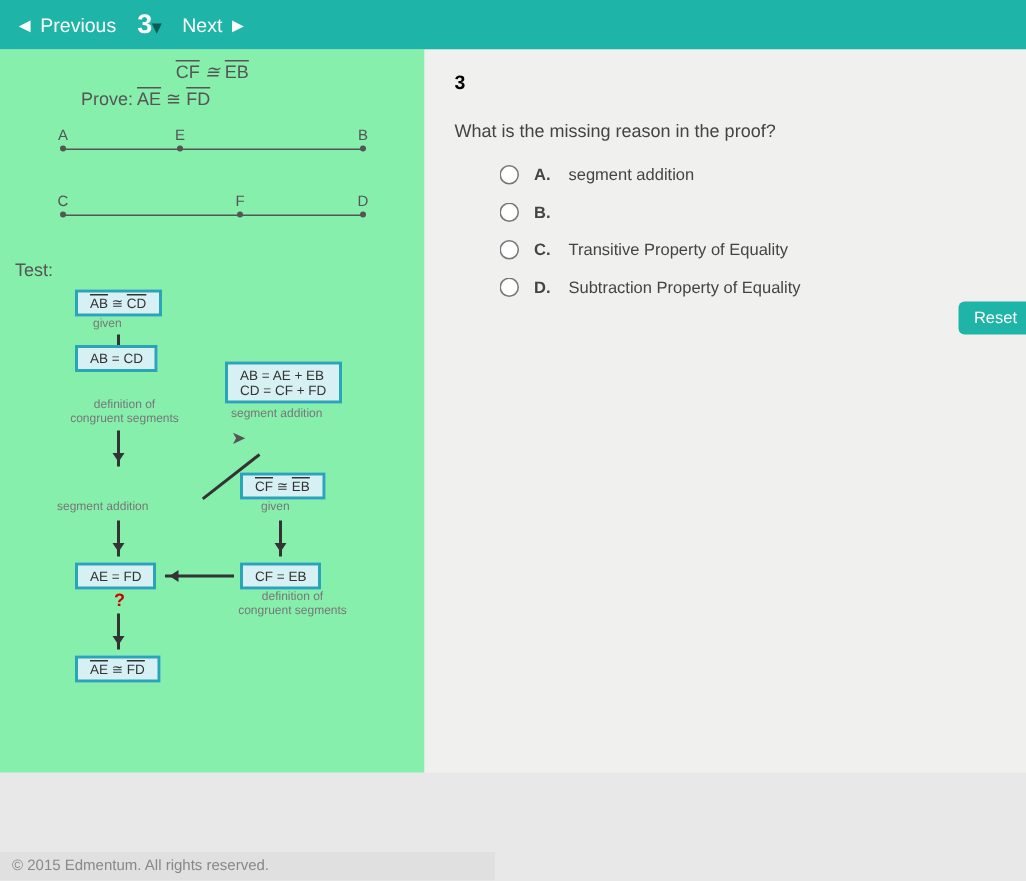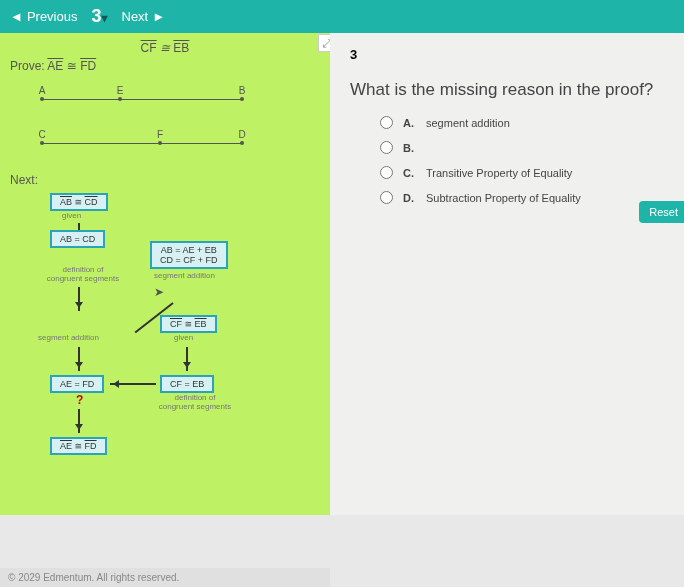--- a/index.html
+++ b/index.html
@@ -4,49 +4,49 @@
 <style>
 * { box-sizing: border-box; margin: 0; padding: 0; }
 body { font-family: Arial, sans-serif; background: #e8e8e8; width: 684px; height: 587px; overflow: hidden; position: relative; }
 .header { background: #1eb5a8; color: #fff; display: flex; align-items: center; padding: 6px 10px; font-size: 13px; }
 .header .prev { display: flex; align-items: center; gap: 4px; }
 .header .num { font-size: 18px; font-weight: bold; margin: 0 14px; color: #fff; }
 .header .chev { color: #0a5d56; font-size: 12px; }
 .header .next { display: flex; gap: 4px; margin-right: 20px; }
 .header .title { font-size: 15px; }
 .content { display: flex; }
-.left { width: 330px; background: #bef264; padding: 8px 10px; position: relative; font-size: 11px; color: #555; }
+.left { width: 283px; background: #86efac; padding: 8px 10px; position: relative; font-size: 11px; color: #555; }
 .given { text-align: center; font-size: 12px; font-style: italic; }
 .over { text-decoration: overline; font-style: normal; }
-.prove { font-size: 12px; margin-top: 4px; }
+.prove { font-size: 12px; margin-top: 4px; margin-left: 44px; }
 .diagram { position: relative; height: 90px; margin-top: 8px; }
 .lineAB, .lineCD { position: absolute; height: 1px; background: #555; }
 .lineAB { top: 18px; left: 32px; width: 200px; }
 .lineCD { top: 62px; left: 32px; width: 200px; }
 .pt { position: absolute; width: 4px; height: 4px; background: #555; border-radius: 50%; transform: translate(-50%,-50%); }
 .ptA { left: 32px; top: 18px; } .ptE { left: 110px; top: 18px; } .ptB { left: 232px; top: 18px; }
 .ptC { left: 32px; top: 62px; } .ptF { left: 150px; top: 62px; } .ptD { left: 232px; top: 62px; }
 .lbl { position: absolute; font-size: 10px; transform: translate(-50%,-100%); top: 15px; }
 .lA{left:32px;} .lE{left:110px;} .lB{left:232px;}
 .lC{left:32px;top:59px;} .lF{left:150px;top:59px;} .lD{left:232px;top:59px;}
 .proof-label { font-size: 12px; margin-top: 2px; }
 .flow { position: relative; height: 320px; }
-.box { position: absolute; border: 2px solid #2aa5b8; background: #d6f0f3; padding: 2px 8px; font-size: 9px; text-align: center; color: #333; }
+.box { position: absolute; border: 2px solid #2aa5b8; background: #d6f0f3; padding: 2px 8px; font-size: 9px; color: #333; }
 .sub { position: absolute; font-size: 8px; color: #777; text-align: center; }
 .arrow { position: absolute; width: 2px; background: #333; }
 .arrow::after { content: ''; position: absolute; bottom: -1px; left: -3px; border: 4px solid transparent; border-top: 6px solid #333; }
 .arrow-h { position: absolute; height: 2px; background: #333; }
 .arrow-h::after { content: ''; position: absolute; left: -1px; top: -3px; border: 4px solid transparent; border-right: 6px solid #333; }
 .diag { position: absolute; height: 2px; background: #333; transform-origin: right center; }
 .qmark { position: absolute; color: #c00; font-weight: bold; font-size: 12px; }
 .cursor { position: absolute; left: 144px; top: 98px; font-size: 12px; }
 .expand { position: absolute; left: 318px; top: 34px; width: 18px; height: 18px; background: #fff; border: 1px solid #ccc; font-size: 11px; text-align:center; line-height:16px; color:#888;}
 .right { flex: 1; background: #f0f0ee; padding: 14px 0 0 20px; position: relative; font-size: 12px; }
 .qnum { font-weight: bold; font-size: 13px; margin-bottom: 18px; }
-.qtext { font-size: 17px; margin-bottom: 16px; color: #444; }
+.qtext { font-size: 12px; margin-bottom: 16px; color: #444; }
 .opt { display: flex; align-items: center; margin-bottom: 12px; font-size: 11px; color: #444; margin-left: 30px; }
 .opt input { margin-right: 10px; }
 .opt .letter { font-weight: bold; margin-right: 12px; }
 .reset { position: absolute; right: 0; top: 168px; background: #1eb5a8; color: #fff; padding: 5px 6px 5px 10px; border-radius: 4px 0 0 4px; font-size: 11px; }
 .footer { position: absolute; bottom: 0; left: 0; width: 330px; background: #e0e0e0; font-size: 10px; color: #888; padding: 4px 8px; }
 </style>
 </head>
 <body>
 
 <div class="header">
@@ -85,21 +85,21 @@
       <div class="pt ptC"></div>
       <div class="pt ptF"></div>
       <div class="pt ptD"></div>
       <div class="lbl lA">A</div>
       <div class="lbl lE">E</div>
       <div class="lbl lB">B</div>
       <div class="lbl lC">C</div>
       <div class="lbl lF">F</div>
       <div class="lbl lD">D</div>
     </div>
-    <div class="proof-label">Next:</div>
+    <div class="proof-label">Test:</div>
     <div class="flow">
       <div class="box" style="left:40px;top:6px;">
         <span class="over">AB</span> ≅ <span class="over">CD</span>
       </div>
       <div class="sub" style="left:52px;top:24px;">given</div>
       <div class="arrow" style="left:68px;top:36px;height:20px;"></div>
       <div class="box" style="left:40px;top:43px;">AB = CD</div>
       <div class="sub" style="left:28px;top:78px;width:90px;white-space:pre-line;">definition of
 congruent segments</div>
       <div class="box" style="left:140px;top:54px;white-space:pre-line;">AB = AE + EB
@@ -146,13 +146,13 @@
         <span>Transitive Property of Equality</span>
       </label>
     <label class="opt">
         <input type="radio" name="q" style="">
         <span class="letter">D.</span>
         <span>Subtraction Property of Equality</span>
       </label>
     <div class="reset">Reset</div>
   </div>
 </div>
-<div class="footer">© 2029 Edmentum. All rights reserved.</div>
+<div class="footer">© 2015 Edmentum. All rights reserved.</div>
 
 </body></html>

